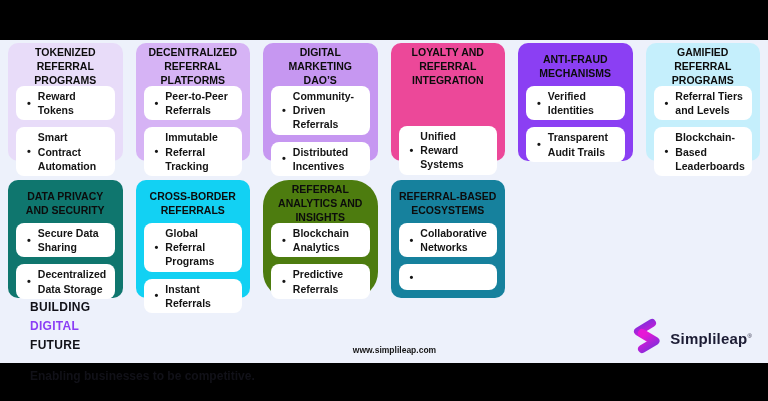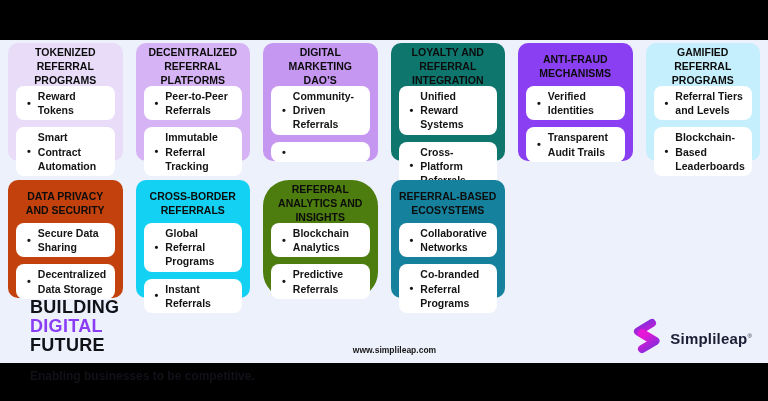--- a/index.html
+++ b/index.html
@@ -61,21 +61,21 @@
     line-height: 1.35;
     color: #141414;
     box-sizing: border-box;
   }
   .bullet { font-size: 11px; flex: 0 0 auto; }
 
   .headline {
     position: absolute;
     left: 30px; top: 298px;
     font-weight: 800;
-    font-size: 18px;
+    font-size: 12px;
     line-height: 19px;
     letter-spacing: 0.3px;
     color: #111118;
   }
   .headline .accent { color: #8b3df5; }
   .tagline {
     position: absolute;
     left: 30px; top: 349px;
     font-weight: 600;
     font-size: 12px;
@@ -144,25 +144,26 @@
 
   <div class="card" style="background: rgb(198, 151, 241);">
     <div class="card-title">DIGITAL MARKETING DAO’S</div>
     <div class="card-items">
       <div class="item">
           <span class="bullet">•</span>
           <span>Community-Driven Referrals</span>
         </div>
       <div class="item">
           <span class="bullet">•</span>
-        </div>
-    </div>
-  </div>
-
-  <div class="card" style="background: #0f766e;">
+          <span>Distributed Incentives</span>
+        </div>
+    </div>
+  </div>
+
+  <div class="card" style="background: #ec4899; gap: 40px;">
     <div class="card-title">LOYALTY AND REFERRAL INTEGRATION</div>
     <div class="card-items">
       <div class="item">
           <span class="bullet">•</span>
           <span>Unified Reward Systems</span>
         </div>
       <div class="item">
           <span class="bullet">•</span>
           <span>Cross-Platform Referrals</span>
         </div>
@@ -190,21 +191,21 @@
           <span class="bullet">•</span>
           <span>Referral Tiers and Levels</span>
         </div>
       <div class="item">
           <span class="bullet">•</span>
           <span>Blockchain-Based Leaderboards</span>
         </div>
     </div>
   </div>
 
-  <div class="card" style="background: #c2410c;">
+  <div class="card" style="background: #0f766e;">
     <div class="card-title">DATA PRIVACY AND SECURITY</div>
     <div class="card-items">
       <div class="item">
           <span class="bullet">•</span>
           <span>Secure Data Sharing</span>
         </div>
       <div class="item">
           <span class="bullet">•</span>
           <span>Decentralized Data Storage</span>
         </div>
@@ -241,21 +242,20 @@
 
   <div class="card" style="background: rgb(22, 129, 157);">
     <div class="card-title">REFERRAL-BASED ECOSYSTEMS</div>
     <div class="card-items">
       <div class="item">
           <span class="bullet">•</span>
           <span>Collaborative Networks</span>
         </div>
       <div class="item">
           <span class="bullet">•</span>
-          <span>Co-branded Referral Programs</span>
         </div>
     </div>
   </div>
 
 </div>
 
 <div class="headline">
   <div>BUILDING</div>
   <div class="accent" style="color: rgb(139, 61, 245);">DIGITAL</div>
   <div>FUTURE</div>

